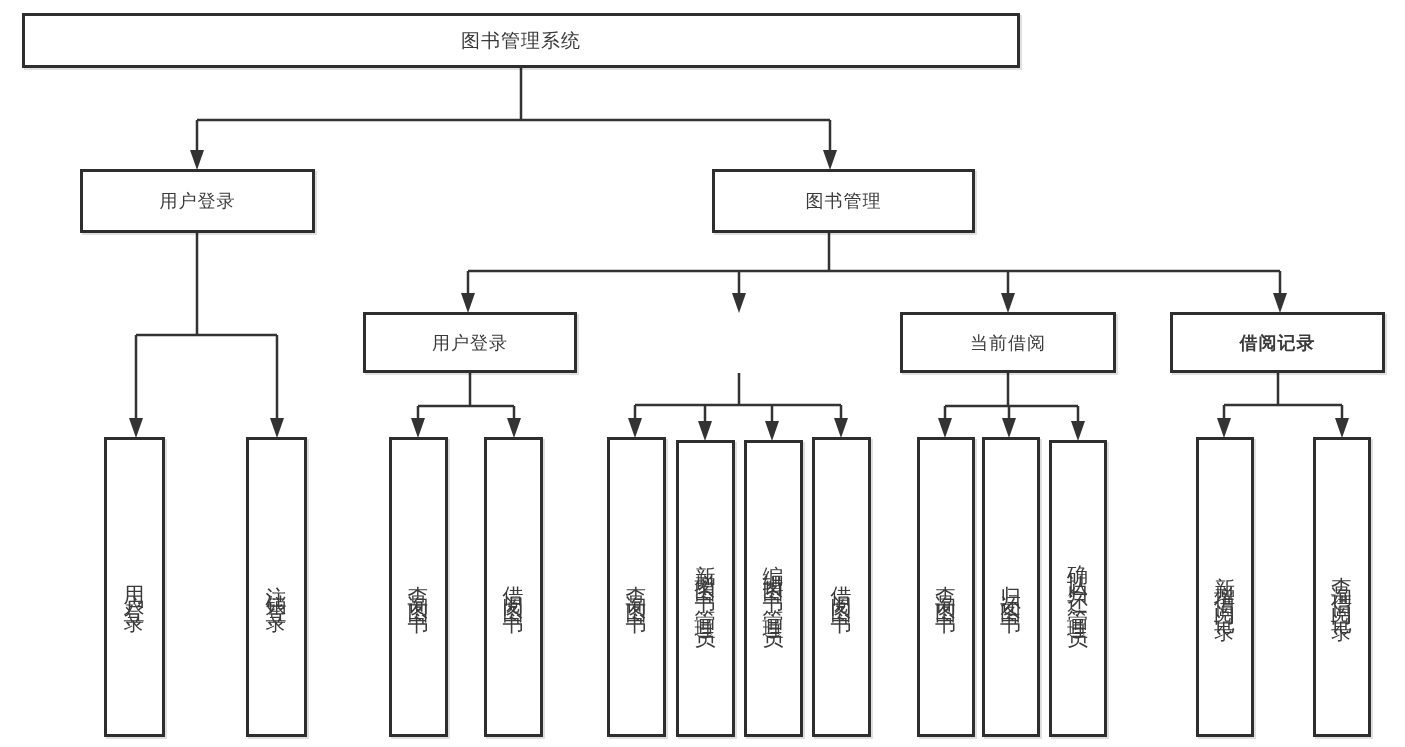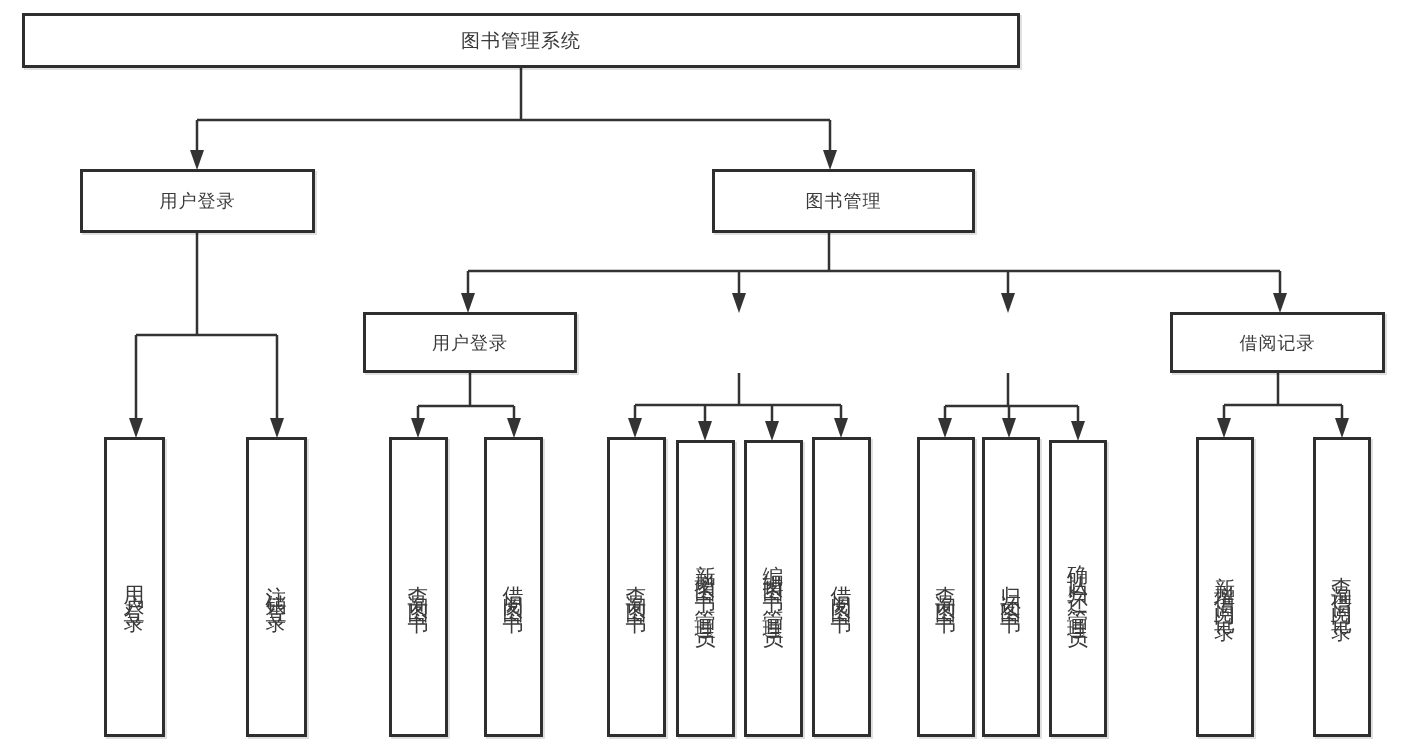--- a/index.html
+++ b/index.html
@@ -94,21 +94,22 @@
       <polygon points="1335,418 1349,418 1342,438"></polygon>
     </g>
   </svg>
 
   <div class="box h root-size" style="left:22px; top:13px; width:998px; height:55px;">图书管理系统</div>
 
   <div class="box h" style="left:80px; top:169px; width:235px; height:64px;">用户登录</div>
   <div class="box h" style="left:712px; top:169px; width:263px; height:64px;">图书管理</div>
 
   <div class="box h" style="left:363px; top:312px; width:214px; height:61px;">用户登录</div>
-  <div class="box h" style="left:1170px; top:312px; width:215px; height:61px;">借阅记录</div>
+  <div class="box h" style="left:900px; top:312px; width:216px; height:61px;">当前借阅</div>
+  <div class="box h" style="left:1170px; top:312px; width:215px; height:61px;font-weight:bold;">借阅记录</div>
 
   <div class="box v" style="left:104px; top:437px; width:61px; height:300px;">用户登录</div>
   <div class="box v" style="left:246px; top:437px; width:61px; height:300px;">注销登录</div>
 
   <div class="box v" style="left:389px; top:437px; width:59px; height:300px;">查询图书</div>
   <div class="box v" style="left:484px; top:437px; width:59px; height:300px;">借阅图书</div>
 
   <div class="box v" style="left:607px; top:437px; width:59px; height:300px;">查询图书</div>
   <div class="box v" style="left:676px; top:440px; width:59px; height:297px;">新增图书（管理员）</div>
   <div class="box v" style="left:744px; top:440px; width:59px; height:297px;">编辑图书（管理员）</div>

